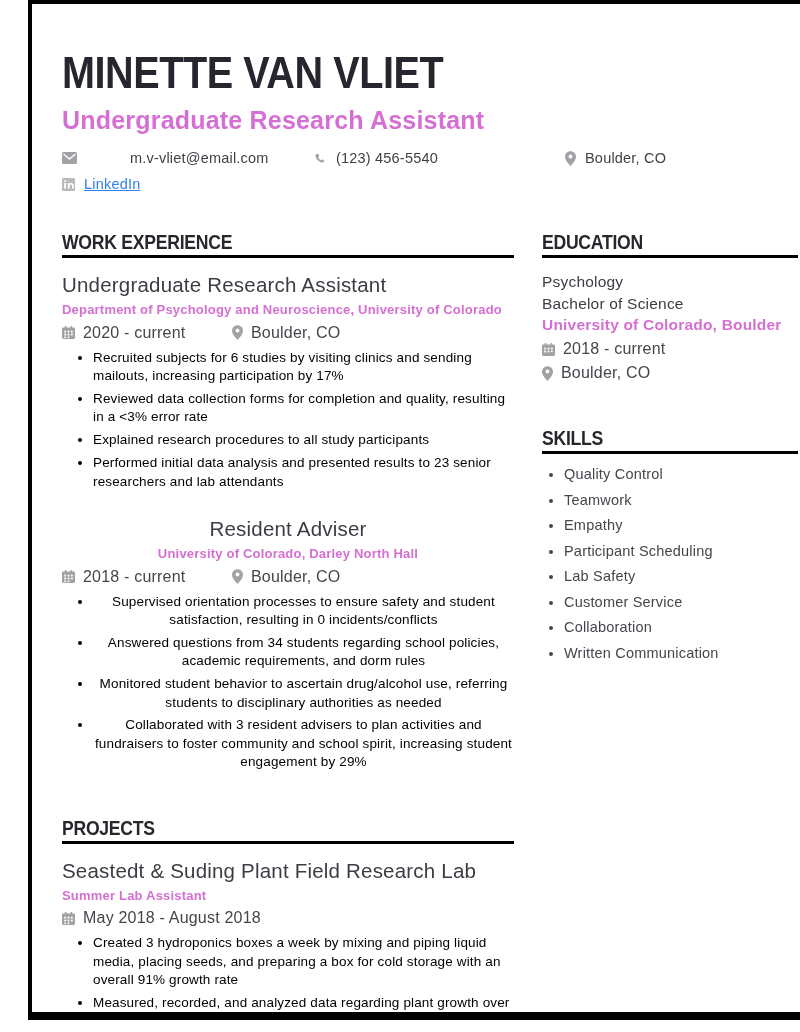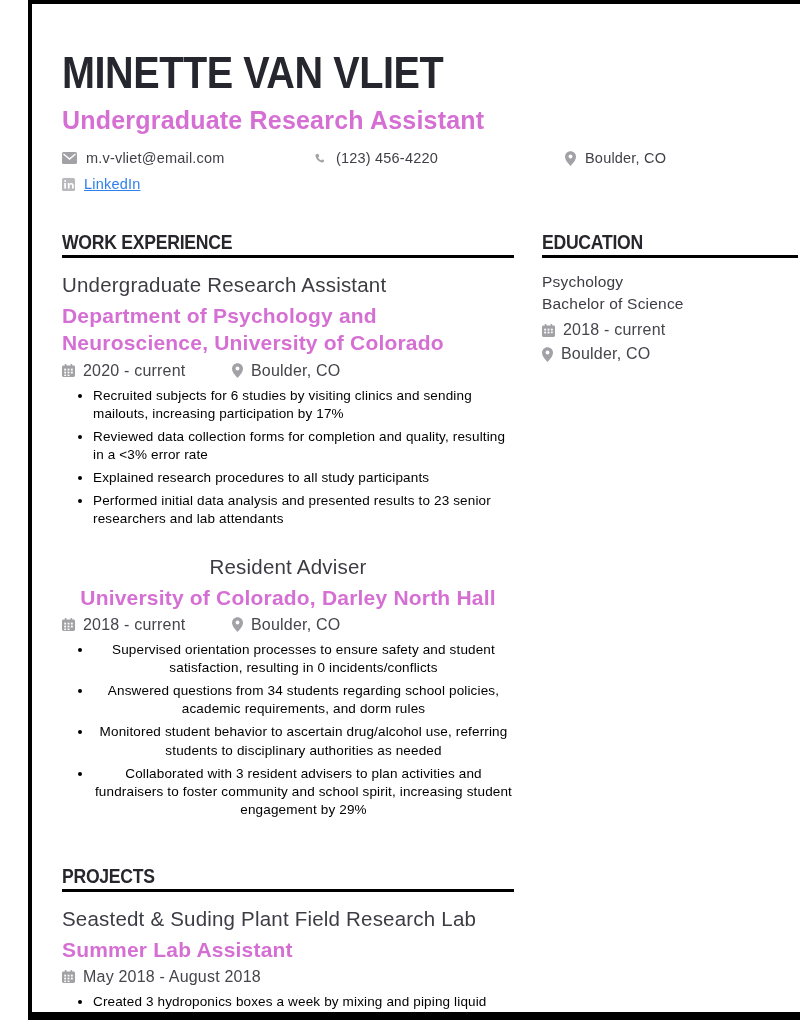--- a/index.html
+++ b/index.html
@@ -38,21 +38,21 @@
   }
   .contact-row {
     display: flex;
     align-items: center;
     margin-top: 15px;
     font-size: 14.5px;
     color: #3f3f46;
     letter-spacing: 0.2px;
   }
   .contact-item { display: flex; align-items: center; }
-  .contact-item.c-email { width: 252px; }
+  .contact-item.c-email { width: 252px; gap: 44px; }
   .contact-item.c-phone { width: 251px; }
   .contact-item .ico { margin-right: 9px; flex: 0 0 auto; display: inline-flex; }
   .linkedin-row { margin-top: 10px; }
   a.link { color: #2f80ed; text-decoration: underline; }
 
   
   .columns { display: flex; margin-top: 40px; }
   .col-left  { width: 452px; flex: 0 0 auto; }
   .col-right { width: 256px; flex: 0 0 auto; margin-left: 28px; }
 
@@ -75,21 +75,21 @@
 
   .entry-title {
     margin: 15px 0 0 0;
     font-size: 20.5px;
     font-weight: 400;
     color: #3c3c44;
     letter-spacing: 0.2px;
   }
   .entry-company {
     margin: 5px 0 0 0;
-    font-size: 21px;
+    font-size: 13px;
     font-weight: 700;
     line-height: 1.3;
     color: #d56fd3;
     letter-spacing: 0.2px;
   }
   .meta-row {
     display: flex;
     align-items: center;
     margin-top: 5px;
     font-size: 16px;
@@ -162,21 +162,21 @@
             </svg>
         </span>
         <span>m.v-vliet@email.com</span>
       </span>
       <span class="contact-item c-phone">
         <span class="ico">
           <svg width="13" height="13" viewBox="0 0 16 16">
               <path d="M12.8 10.1l-2-0.9a0.9 0.9 0 0 0-1.1 0.3l-0.8 1.1A8.7 8.7 0 0 1 5 6.7l1.1-0.8a0.9 0.9 0 0 0 0.3-1.1l-0.9-2A0.9 0.9 0 0 0 4.4 2.3l-1.7 0.5A1.3 1.3 0 0 0 1.8 4.2c0.5 4.5 4.2 8.2 8.7 8.7a1.3 1.3 0 0 0 1.4-0.9l0.5-1.7a0.9 0.9 0 0 0-0.6-0.2z" fill="#a2a2a6"></path>
             </svg>
         </span>
-        <span>(123) 456-4220</span>
+        <span>(123) 456-5540</span>
       </span>
       <span class="contact-item">
         <span class="ico">
           <svg width="11" height="15" viewBox="0 0 12 16">
               <path d="M6 0C2.7 0 0 2.7 0 6c0 4.4 6 10 6 10s6-5.6 6-10C12 2.7 9.3 0 6 0z" fill="#a2a2a6"></path>
               <circle cx="6" cy="5.8" r="2.1" fill="#ffffff"></circle>
             </svg>
         </span>
         <span>Boulder, CO</span>
       </span>
@@ -331,20 +331,21 @@
 
     <div class="col-right">
 
       <section>
         <h3 class="section-heading">
           <span class="condense">EDUCATION</span>
         </h3>
         <div class="edu-block">
           <p class="edu-line">Psychology</p>
           <p class="edu-line">Bachelor of Science</p>
+          <p class="edu-school">University of Colorado, Boulder</p>
           <div class="meta-row edu-meta">
             <span class="meta-item">
               <span class="ico">
                 <svg width="13" height="13" viewBox="0 0 14 14">
                     <rect x="0" y="1.5" width="14" height="12.5" rx="1.5" fill="#a2a2a6"></rect>
                     <rect x="3" y="0" width="1.8" height="3" rx="0.6" fill="#a2a2a6"></rect>
                     <rect x="9.2" y="0" width="1.8" height="3" rx="0.6" fill="#a2a2a6"></rect>
                     <g fill="#ffffff">
                       <rect x="2.4" y="5" width="2" height="2"></rect>
                       <rect x="6" y="5" width="2" height="2"></rect>
@@ -363,16 +364,31 @@
                     <path d="M6 0C2.7 0 0 2.7 0 6c0 4.4 6 10 6 10s6-5.6 6-10C12 2.7 9.3 0 6 0z" fill="#a2a2a6"></path>
                     <circle cx="6" cy="5.8" r="2.1" fill="#ffffff"></circle>
                   </svg>
               </span>
               <span>Boulder, CO</span>
             </span>
           </div>
         </div>
       </section>
 
+      <section class="section-skills">
+        <h3 class="section-heading">
+          <span class="condense">SKILLS</span>
+        </h3>
+        <ul class="skill-list">
+          <li>Quality Control</li>
+          <li>Teamwork</li>
+          <li>Empathy</li>
+          <li>Participant Scheduling</li>
+          <li>Lab Safety</li>
+          <li>Customer Service</li>
+          <li>Collaboration</li>
+          <li>Written Communication</li>
+        </ul>
+      </section>
     </div>
 
   </div>
 </div>
 
 </body></html>

